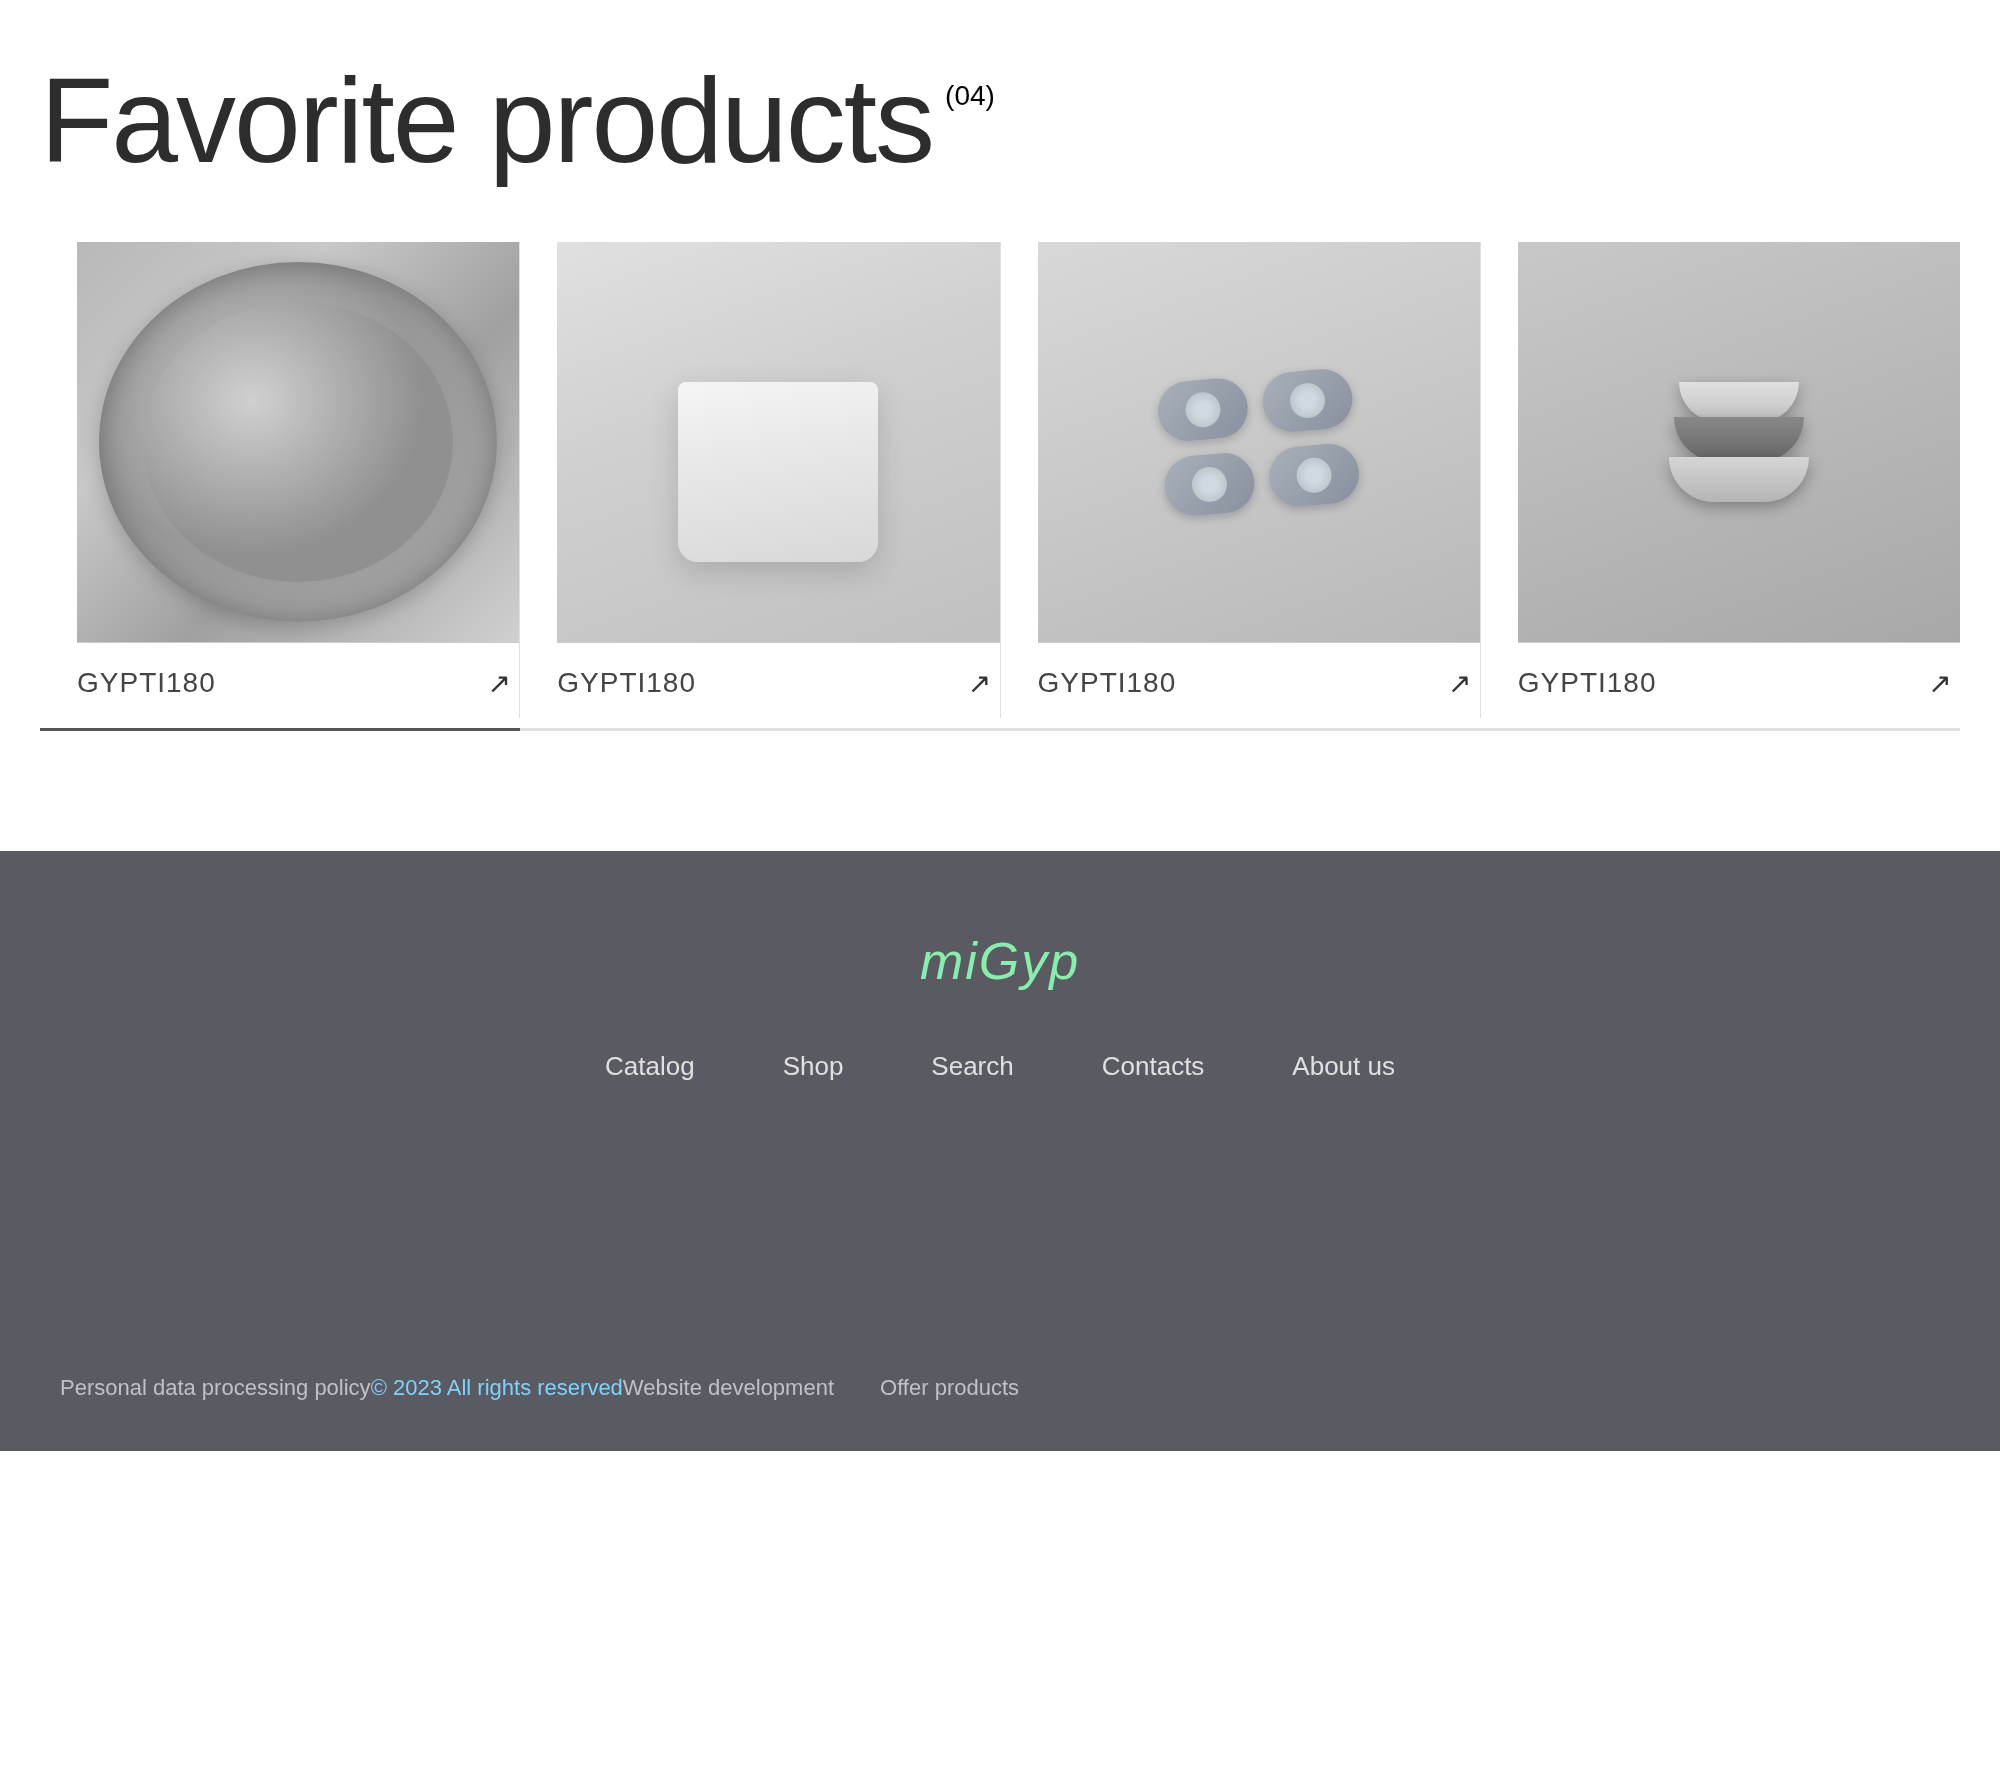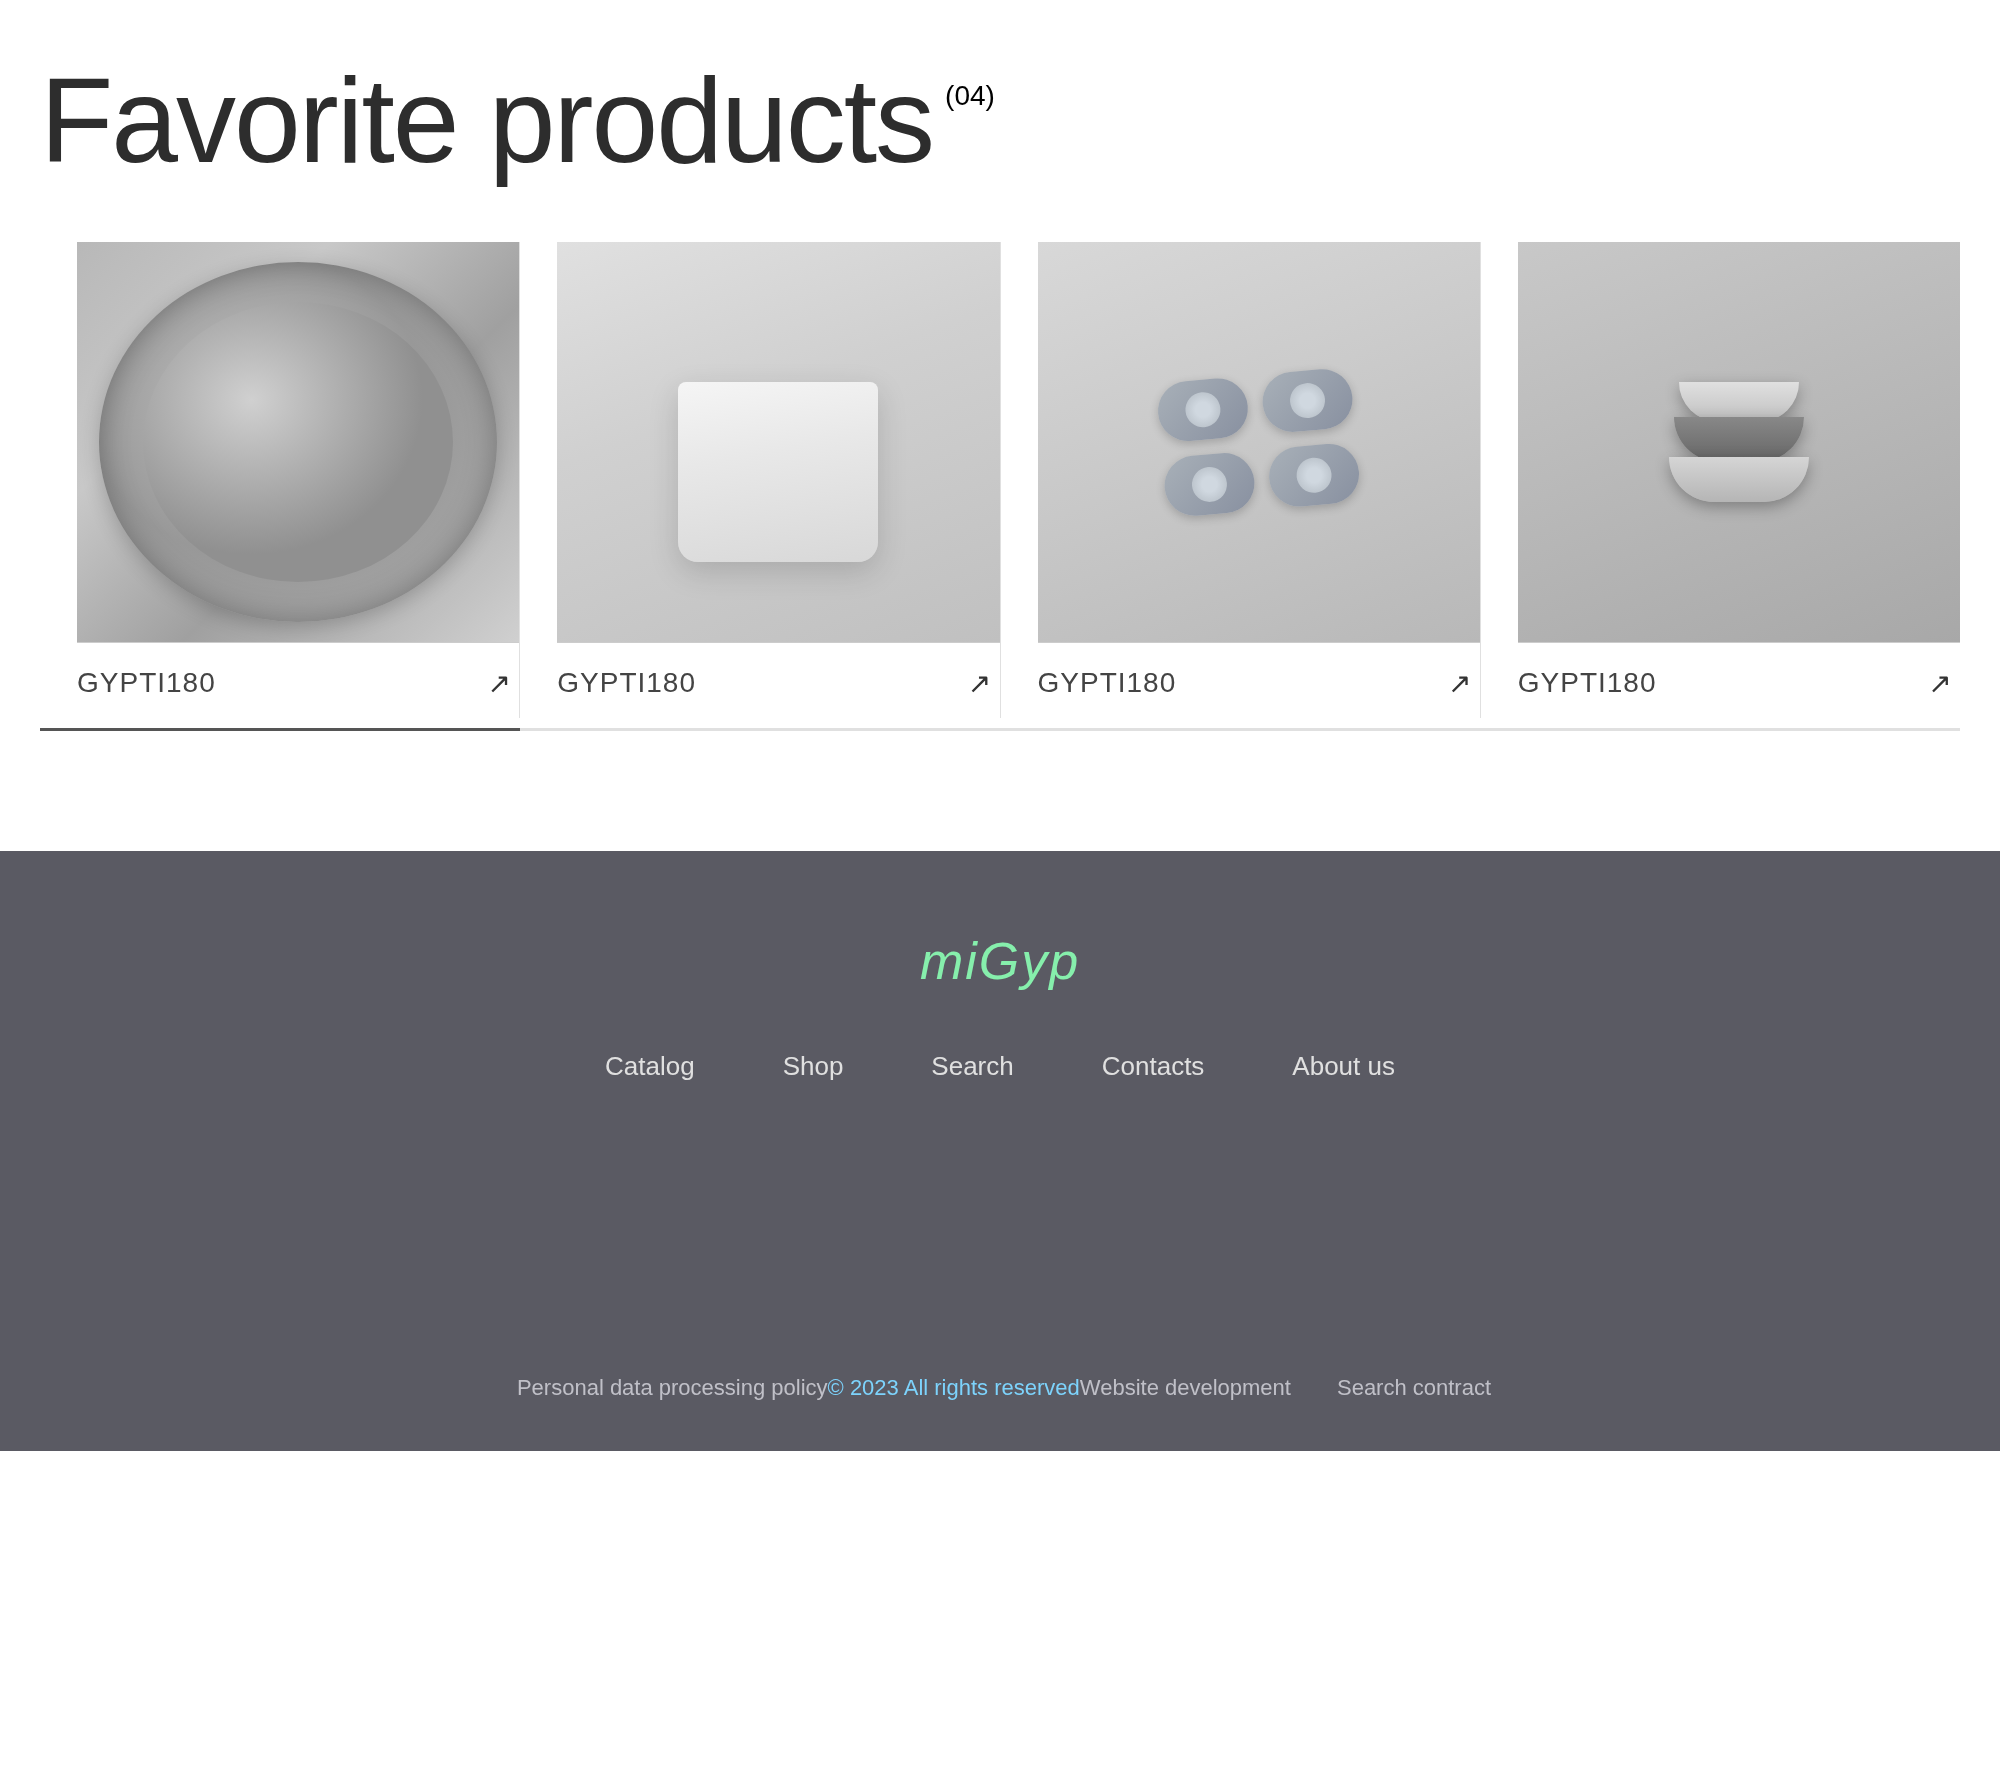--- a/index.html
+++ b/index.html
@@ -276,26 +276,26 @@
       color: #e0e0e0;
       font-size: 26px;
       font-weight: 300;
       cursor: pointer;
       text-decoration: none;
     }
 
     .footer-bottom {
       position: absolute;
       bottom: 50px;
-      left: 8px;
+      left: 0;
       right: 0;
       padding: 0 60px;
       display: flex;
       align-items: center;
-      justify-content: center;
+      justify-content: flex-start;
     }
 
     .footer-legal {
       color: #c0c0c8;
       font-size: 22px;
       font-weight: 300;
       cursor: pointer;
     }
 
     .footer-copyright {
@@ -395,16 +395,16 @@
     <a class="footer-nav-item">Search</a>
     <a class="footer-nav-item">Contacts</a>
     <a class="footer-nav-item">About us</a>
   </nav>
 
   <div class="footer-bottom">
     <span class="footer-legal">Personal data processing policy</span>
     <span class="footer-copyright">© 2023 All rights reserved</span>
     <div class="footer-links-right">
       <span class="footer-link">Website development</span>
-      <span class="footer-link">Search contract</span>
+      <span class="footer-link">Offer products</span>
     </div>
   </div>
 </footer>
 
 </body></html>

